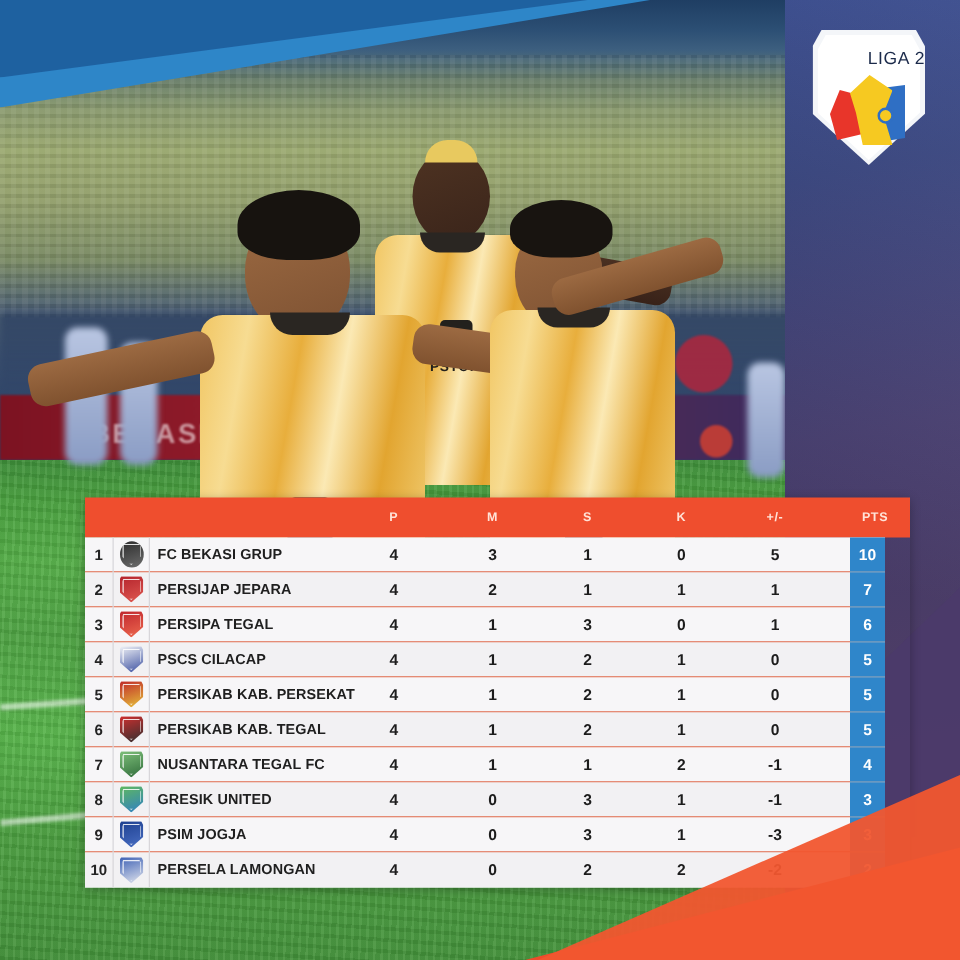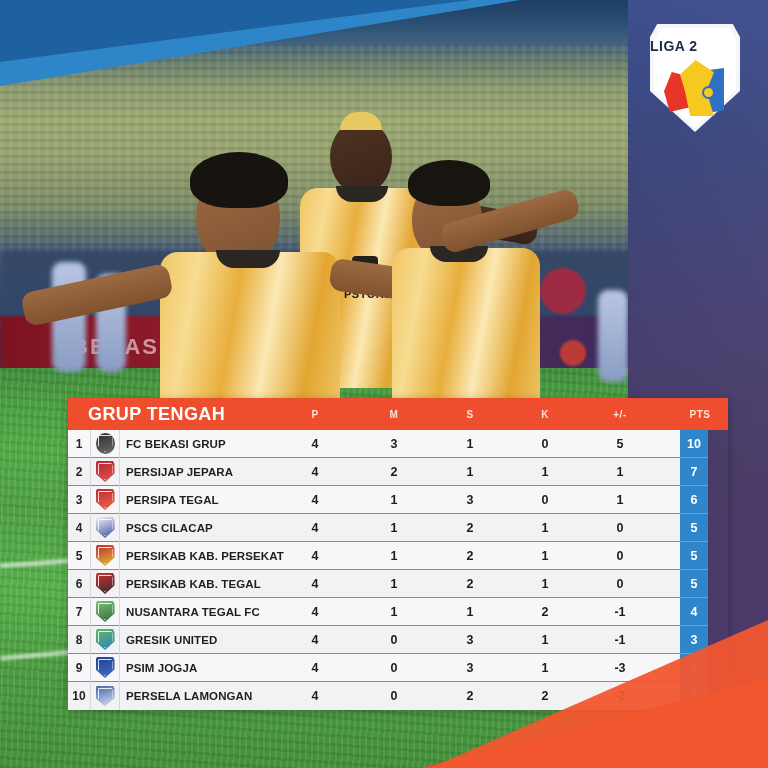--- a/index.html
+++ b/index.html
@@ -132,22 +132,22 @@
     background:#f4f6f9;
     clip-path: polygon(8% 0, 92% 0, 100% 12%, 100% 62%, 50% 100%, 0 62%, 0 12%);
     box-shadow:0 2px 6px rgba(0,0,0,.35);
   }
   .shield-in{
     position:absolute; left:4px; top:4px; right:4px; bottom:4px;
     background:#ffffff;
     clip-path: polygon(8% 0, 92% 0, 100% 12%, 100% 62%, 50% 100%, 0 62%, 0 12%);
   }
   .liga-txt{
-    position:absolute; left:0; right:0; top:14px; text-align:left;
-    font-size:14px; font-weight:bold; color:#1b2a4a; letter-spacing:.5px;
+    position:absolute; left:0; right:0; top:14px; text-align:right;
+    font-size:14px; font-weight:normal; color:#1b2a4a; letter-spacing:.5px;
   }
   .fig { position:absolute; }
   .fig-red{
     left:14px; top:48px; width:26px; height:40px; background:#e8352a;
     clip-path: polygon(30% 0, 100% 12%, 100% 88%, 22% 100%, 0 48%);
   }
   .fig-blue{
     left:46px; top:44px; width:28px; height:46px; background:#2f6fc4;
     clip-path: polygon(0 8%, 100% 0, 100% 92%, 18% 100%);
   }
@@ -305,21 +305,20 @@
     <div class="liga-txt">LIGA 2</div>
     <div class="fig fig-red"></div>
     <div class="fig fig-blue"></div>
     <div class="fig fig-yellow"></div>
     <div class="fig fig-ball"></div>
   </div>
 
   <div class="table">
 
     <div class="thead">
-      <span class="title">GRUP TENGAH</span>
       <span class="th-col" style="left:247px;">P</span>
       <span class="th-col" style="left:326px;">M</span>
       <span class="th-col" style="left:402px;">S</span>
       <span class="th-col" style="left:477px;">K</span>
       <span class="th-col" style="left:552px;">+/-</span>
       <span class="th-col" style="left:632px;">PTS</span>
     </div>
 
     <div class="rows" id="rows-host">
         <div class="row">

